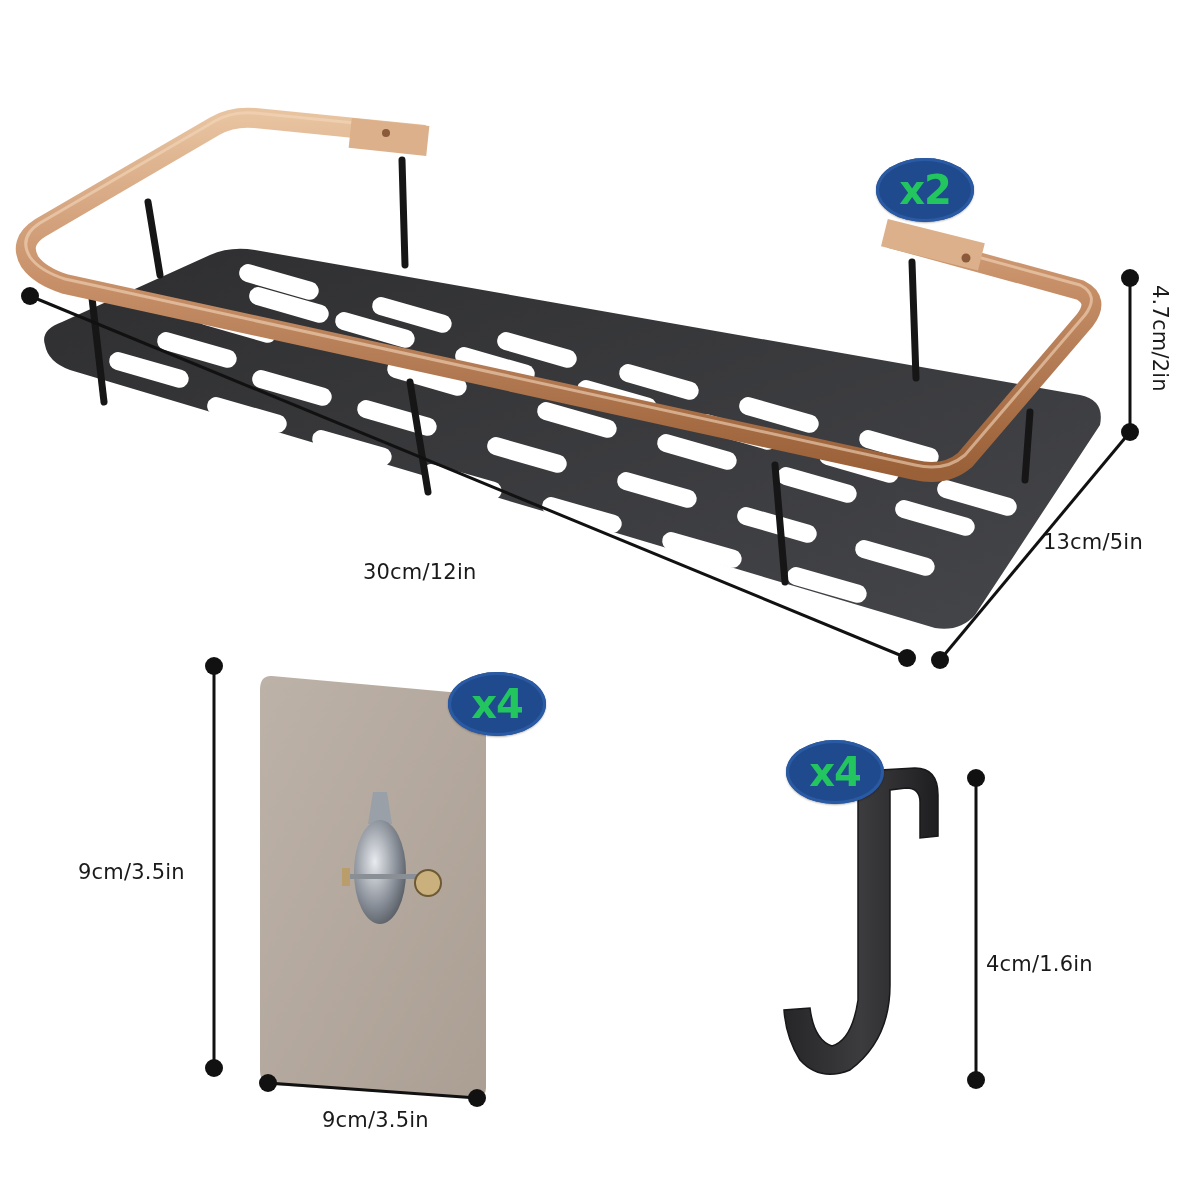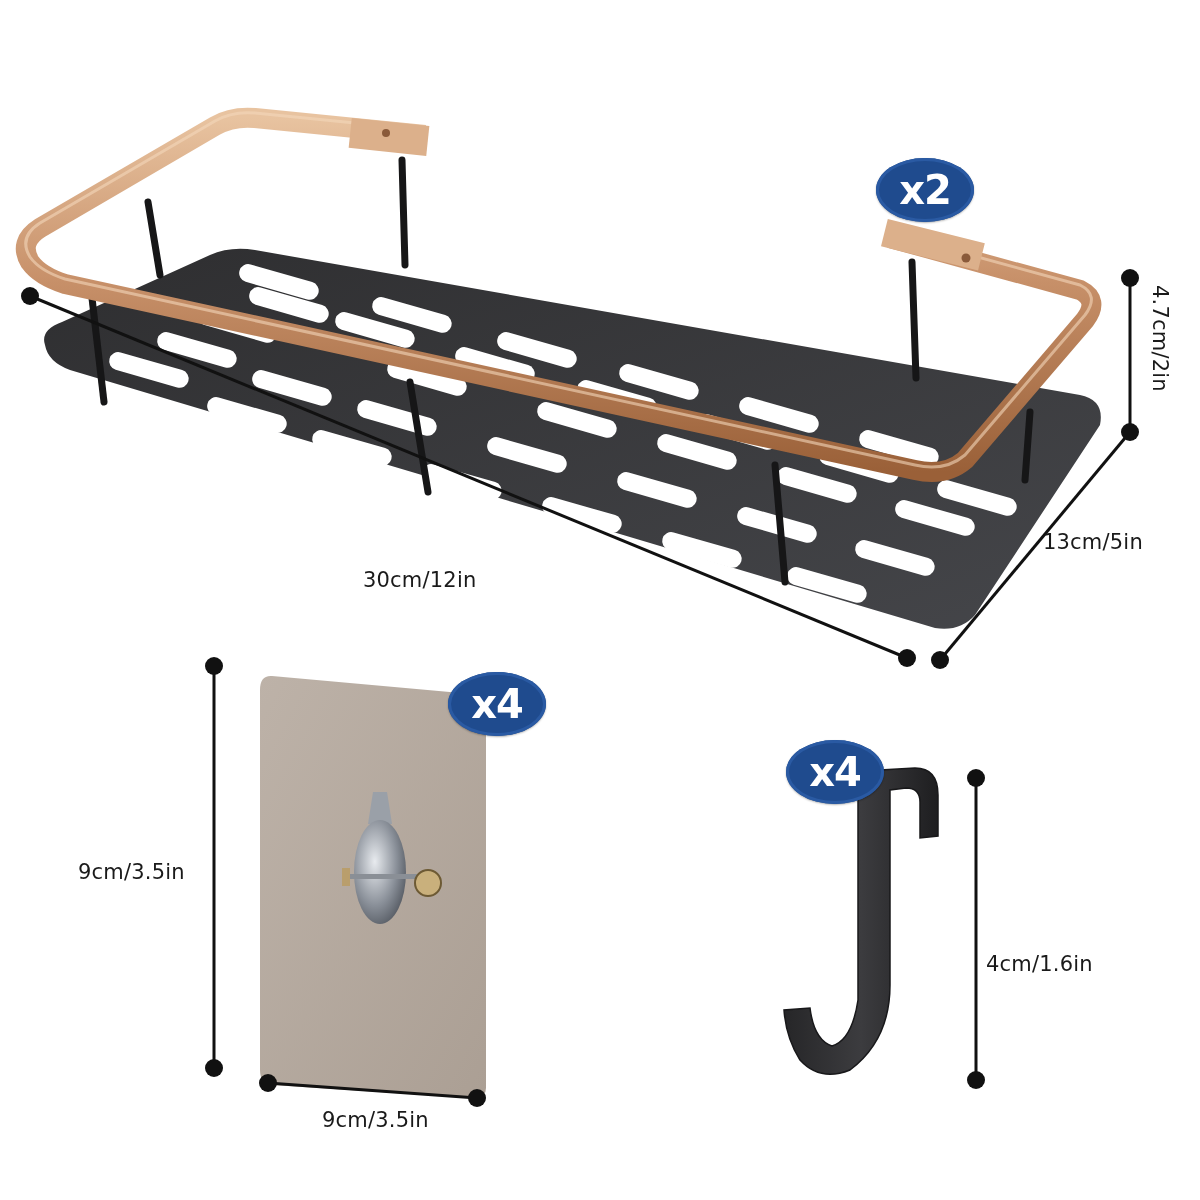--- a/index.html
+++ b/index.html
@@ -3,21 +3,21 @@
 <meta charset="utf-8">
 <style>
   html, body { margin: 0; padding: 0; background: #ffffff; }
   body { width: 1200px; height: 1200px; position: relative; overflow: hidden;
          font-family: "DejaVu Sans", sans-serif; }
   .canvas { position: absolute; left: 0; top: 0; width: 1200px; height: 1200px; }
   .label { position: absolute; font-size: 21px; color: #1a1a1a; white-space: nowrap; letter-spacing: 0.2px; }
   .label.vertical { transform: rotate(90deg); transform-origin: left top; }
   .badge { position: absolute; width: 98px; height: 64px; border-radius: 50%;
            background: #1f4b8e; box-shadow: inset 0 0 0 3px #2a5aa3, 0 1px 2px rgba(0,0,0,0.3);
-           color: #ffffff; font-weight: bold; font-size: 40px; line-height: 64px; text-align: center;
+           color: #22c55e; font-weight: bold; font-size: 40px; line-height: 64px; text-align: center;
            font-family: "DejaVu Sans", sans-serif; letter-spacing: -1px; }
 </style>
 </head>
 <body>
 
 <div class="canvas">
 
   <svg width="1200" height="1200" viewBox="0 0 1200 1200" style="position:absolute;left:0;top:0;">
     <defs>
       <linearGradient id="railGrad" x1="0" y1="0" x2="0" y2="1">
@@ -151,21 +151,21 @@
     <g fill="#111">
       <circle cx="976" cy="778" r="9"></circle>
       <circle cx="976" cy="1080" r="9"></circle>
     </g>
   </svg>
 
   <div class="badge" style="left:876px; top:158px;">x2</div>
   <div class="badge" style="left:448px; top:672px;">x4</div>
   <div class="badge" style="left:786px; top:740px;">x4</div>
 
-  <div class="label" style="left:363px; top:560px;margin-top:8px;">30cm/12in</div>
+  <div class="label" style="left:363px; top:560px;">30cm/12in</div>
   <div class="label" style="left:1043px; top:530px;">13cm/5in</div>
   <div class="label vertical" style="left:1172px; top:285px;">4.7cm/2in</div>
 
   <div class="label" style="left:78px; top:860px;">9cm/3.5in</div>
   <div class="label" style="left:322px; top:1108px;">9cm/3.5in</div>
 
   <div class="label" style="left:986px; top:952px;">4cm/1.6in</div>
 </div>
 
 </body></html>

